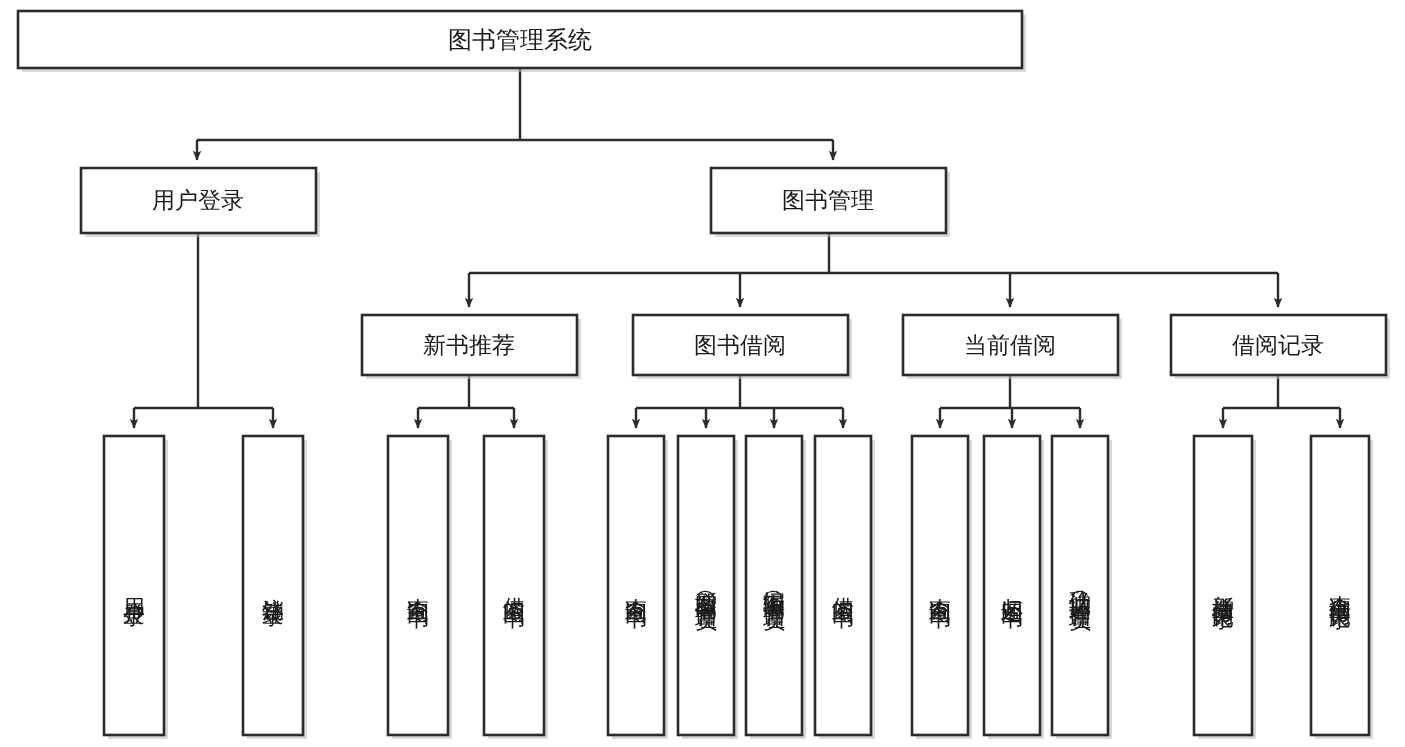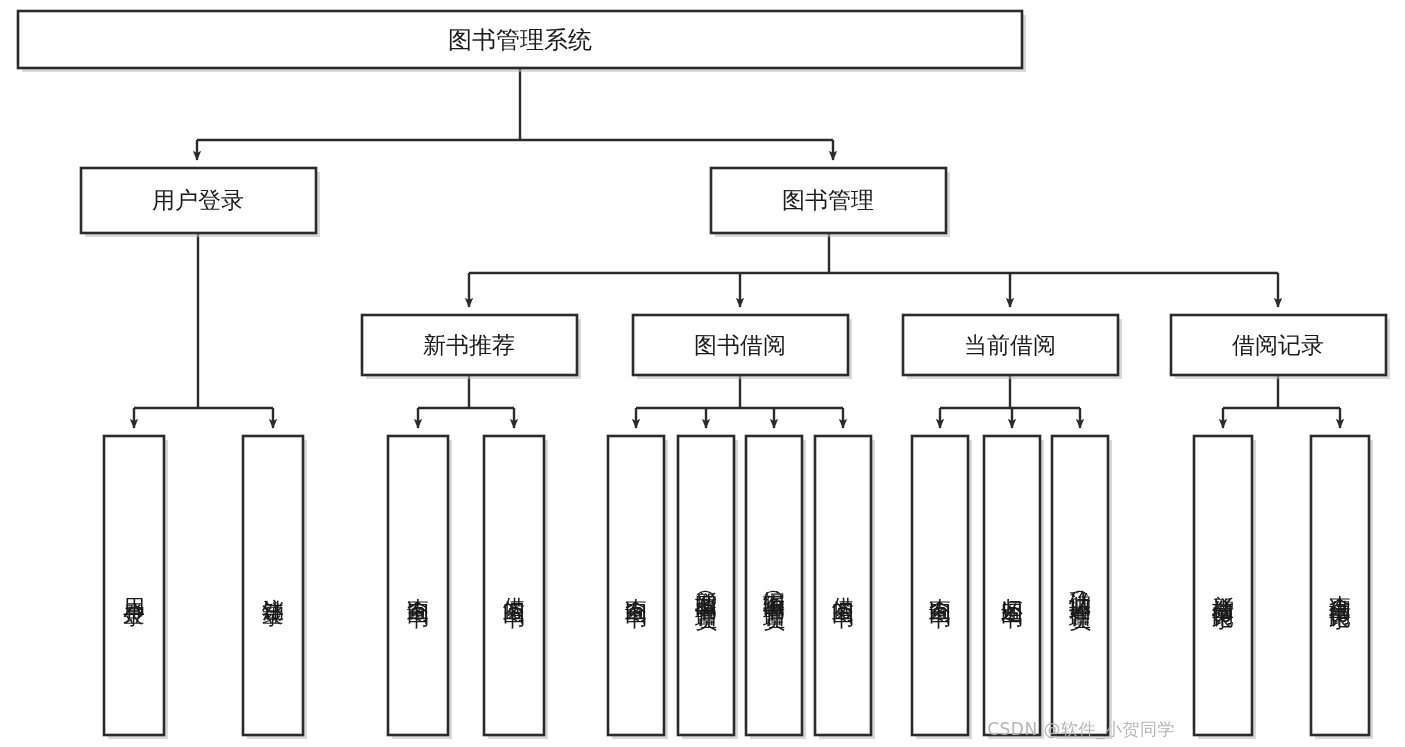--- a/index.html
+++ b/index.html
@@ -259,15 +259,14 @@
   <div class="vlabel" style="left:608px; top:436px; width:56px; height:299px;">查询图书</div>
   <div class="vlabel" style="left:678px; top:436px; width:56px; height:299px;">新增图书（管理员）</div>
   <div class="vlabel" style="left:746px; top:436px; width:56px; height:299px;">编辑图书（管理员）</div>
   <div class="vlabel" style="left:815px; top:436px; width:56px; height:299px;">借阅图书</div>
   <div class="vlabel" style="left:912px; top:436px; width:56px; height:299px;">查询图书</div>
   <div class="vlabel" style="left:984px; top:436px; width:56px; height:299px;">归还图书</div>
   <div class="vlabel" style="left:1052px; top:436px; width:56px; height:299px;">确认归还（管理员）</div>
   <div class="vlabel" style="left:1194px; top:436px; width:58px; height:299px;">新增借阅记录</div>
   <div class="vlabel" style="left:1311px; top:436px; width:58px; height:299px;">查询借阅记录</div>
 
-  <div class="watermark">CSDN @软件_小贺同学</div>
 
 </div>
 
 </body></html>

